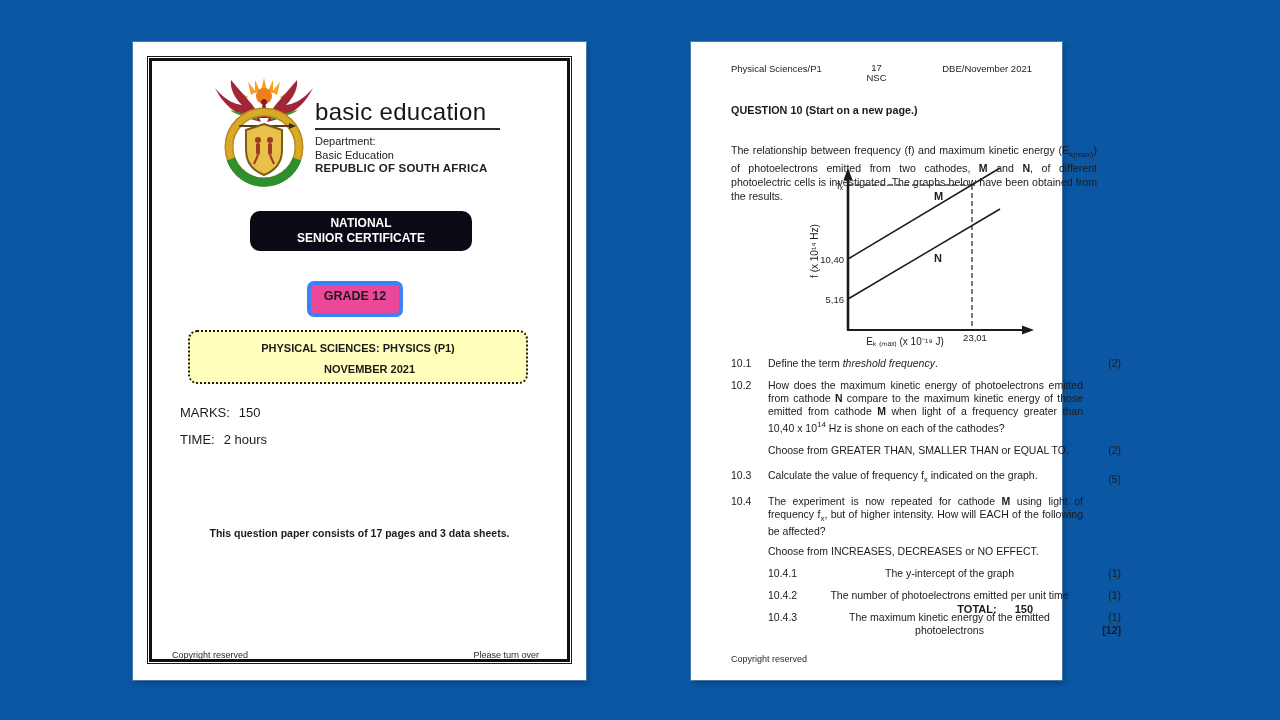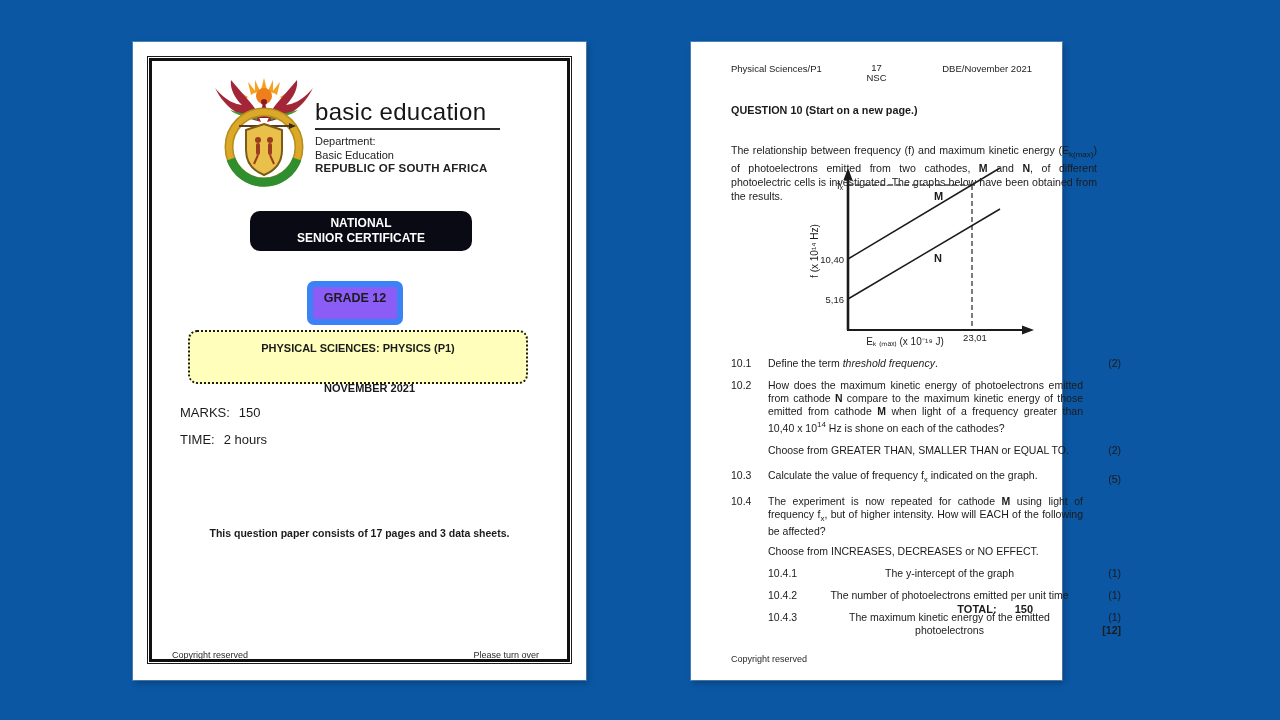--- a/index.html
+++ b/index.html
@@ -29,31 +29,31 @@
   .dept { left:182px; top:93px; font-size:11px; line-height:13.5px; color:#222; }
   .dept .country { font-weight:bold; font-size:11.5px; letter-spacing:.2px; }
 
   .cert-box {
     left:117px; top:169px; width:222px; height:40px;
     background:#0a0a15; border-radius:10px; color:#fff;
     font-weight:bold; font-size:12px; line-height:15px;
     text-align:center; padding-top:5px;
   }
   .grade-box {
-    left:174px; top:239px; width:96px; height:44px;
-    background:#8b5cf6; border:6px solid #3b82f6; border-radius:7px;
+    left:174px; top:239px; width:96px; height:36px;
+    background:#ec4899; border:4px solid #3b82f6; border-radius:7px;
     font-weight:bold; font-size:12.5px; text-align:center; line-height:23px;
   }
   .subject-box {
     left:55px; top:288px; width:340px; height:54px;
     background:#ffffbb; border:2px dotted #1a1a1a; border-radius:9px;
     text-align:center; font-weight:bold; font-size:11px;
   }
   .subject-box .l1 { margin-top:10px; }
-  .subject-box .l2 { margin-top:28px;padding-left:23px; }
+  .subject-box .l2 { margin-top:9px;padding-left:23px; }
 
   .meta { left:47px; font-weight:normal; font-size:13px; }
   .meta .val { margin-left:9px; }
   .note { left:0; top:485px; width:100%; text-align:center; font-weight:bold; font-size:10.5px; }
   .pfoot { font-size:9px; color:#2a2a2a; top:608px; }
 
   
   .rp-head { top:21px; font-size:9.5px; color:#222; }
   .rp-head.c { left:0; width:100%; text-align:center; line-height:9.5px; }
   .q-heading { left:40px; top:62px; font-weight:bold; font-size:10.8px; }

